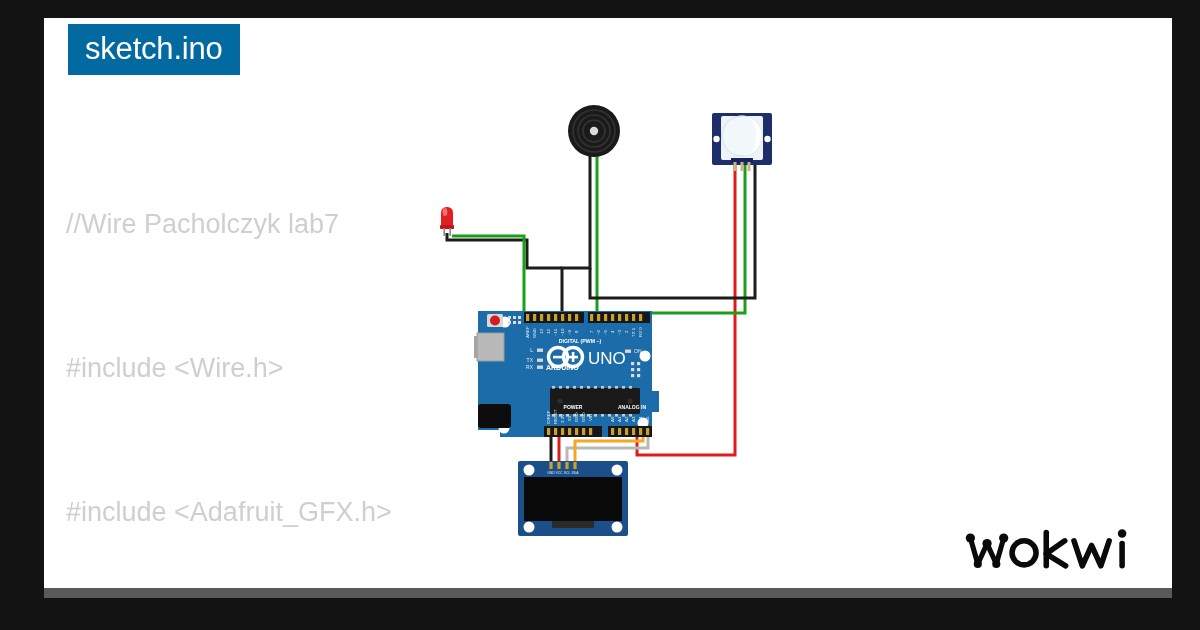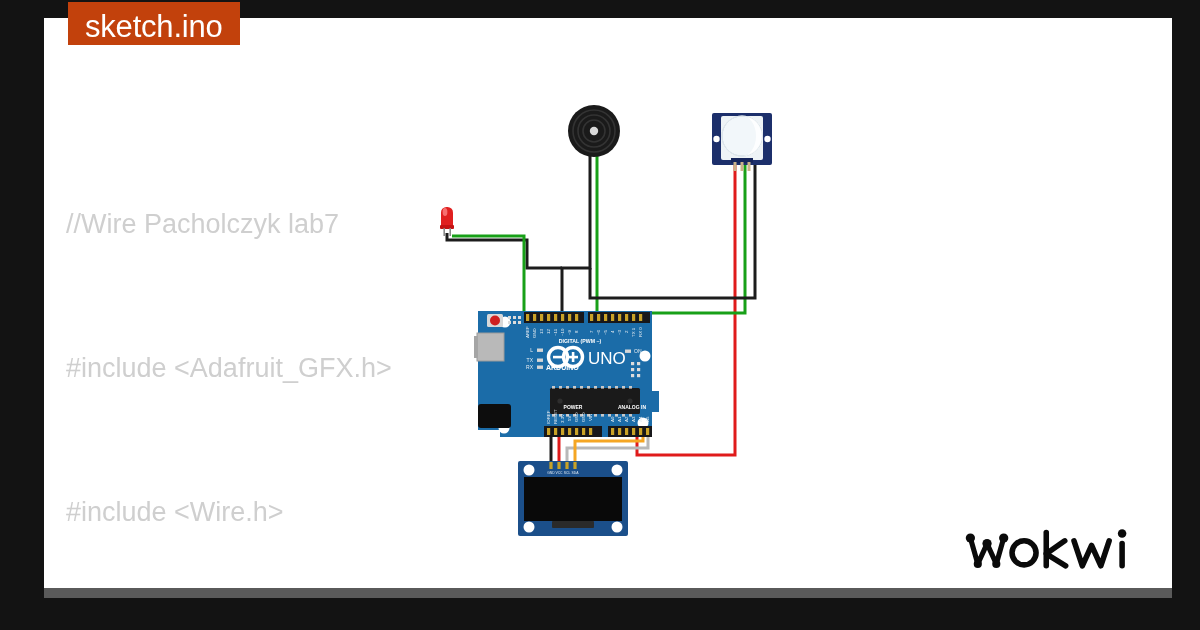--- a/index.html
+++ b/index.html
@@ -14,23 +14,23 @@
   .outer-frame{position:absolute;left:0;top:0;width:1200px;height:630px;background:#131313;}
 
   
   .canvas-shadow{position:absolute;left:44px;top:18px;width:1128px;height:580px;background:#5a5a5a;}
 
   
   .canvas{position:absolute;left:44px;top:18px;width:1128px;height:570px;background:#ffffff;overflow:hidden;}
 
   
   .file-tab{
-    position:absolute;left:68px;top:2px;
-    background:#c2410c;color:#ffffff;
-    padding:9px 17px 3px 17px;
+    position:absolute;left:68px;top:24px;
+    background:#0369a1;color:#ffffff;
+    padding:9px 17px 11px 17px;
     font-size:31px;letter-spacing:-0.2px;line-height:1;
     font-family:"Liberation Sans", sans-serif;
     z-index:40;
   }
 
   
   .code{
     position:absolute;left:66px;top:104px;width:1120px;
     color:#cfcfcf;
     font-size:27px;
@@ -51,22 +51,22 @@
 <body>
 
 <div class="stage">
 
   <div class="outer-frame"></div>
   <div class="canvas-shadow"></div>
   <div class="canvas"></div>
 
   <div class="code">
     <span class="ln">//Wire Pacholczyk lab7</span>
+    <span class="ln">#include &lt;Wire.h&gt;</span>
     <span class="ln">#include &lt;Adafruit_GFX.h&gt;</span>
-    <span class="ln">#include &lt;Wire.h&gt;</span>
     
     
     
     
     
     
     
   </div>
 
   <svg class="circuit" viewBox="0 0 1200 630">

